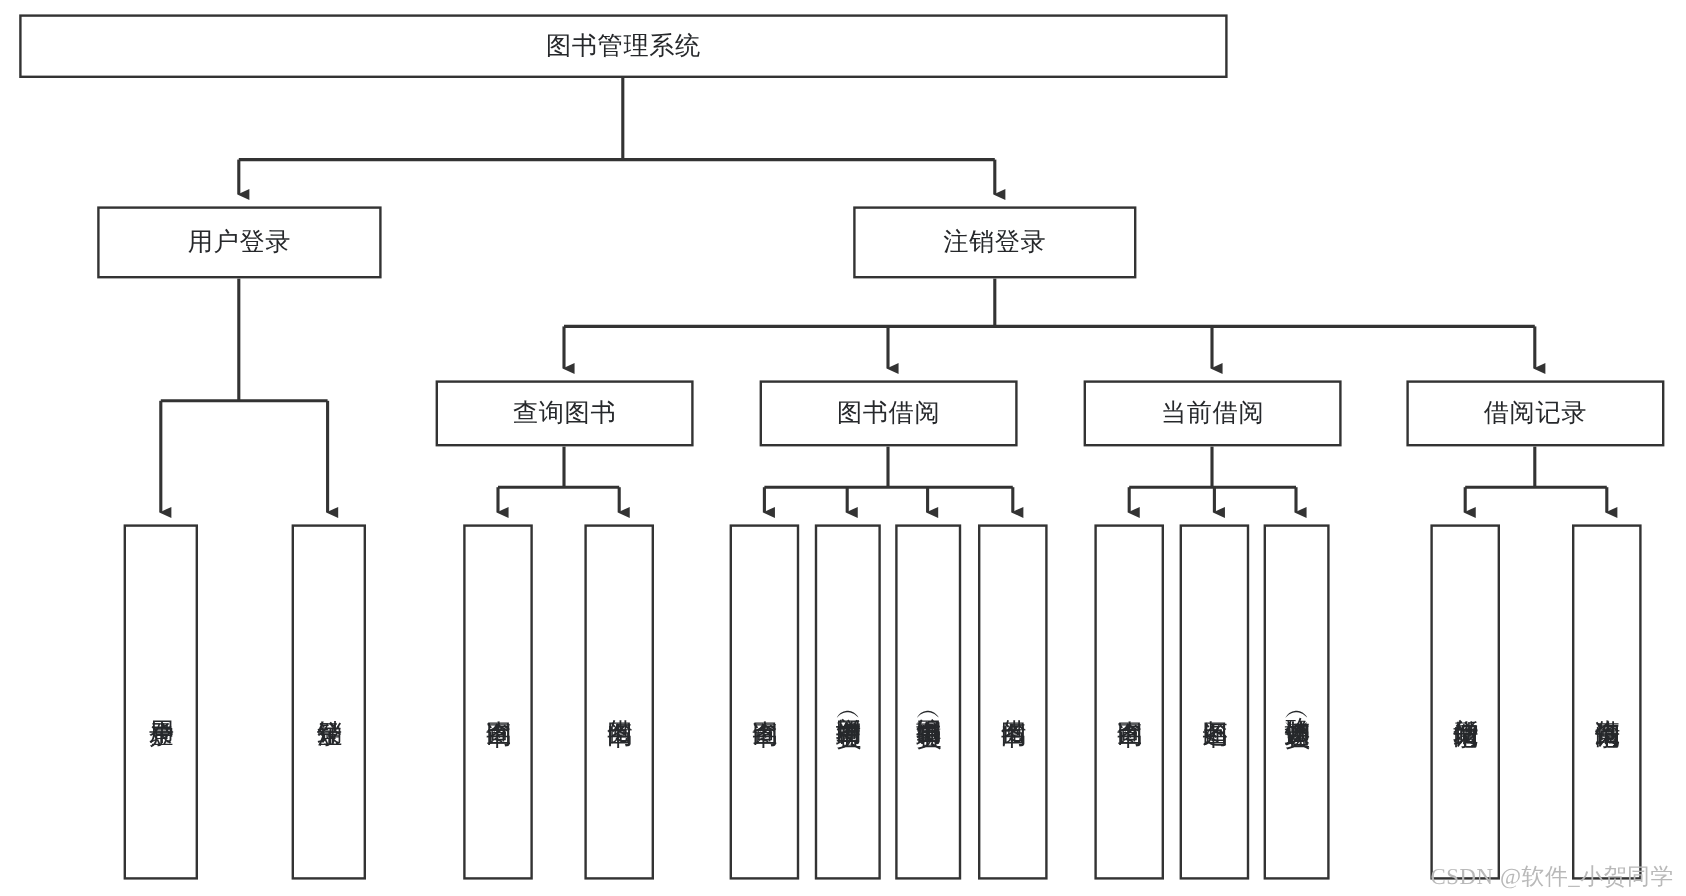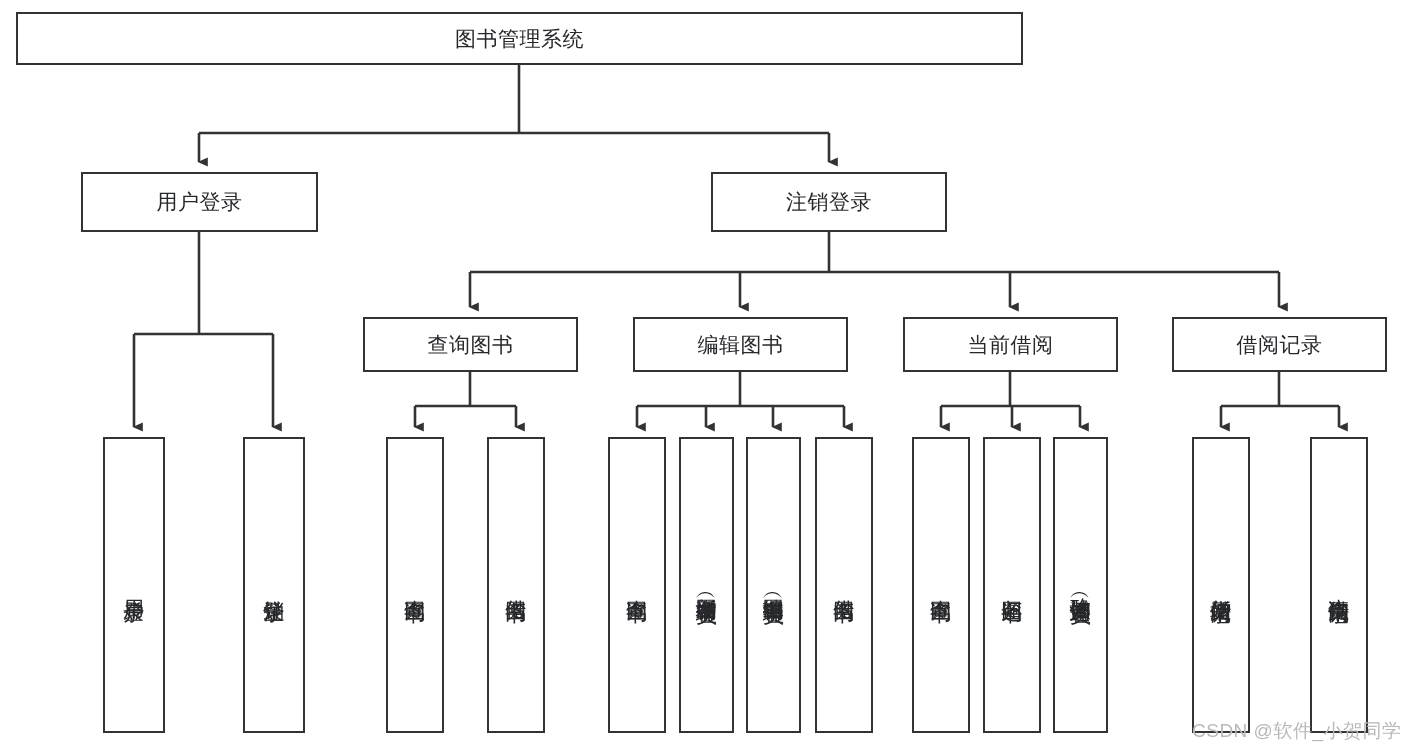--- a/index.html
+++ b/index.html
@@ -51,21 +51,21 @@
     letter-spacing: 1px;
     white-space: normal;
     max-height: 100%;
   }
   .watermark {
     position: absolute;
     color: #b9b9b9;
     font-size: 19px;
     white-space: nowrap;
     letter-spacing: 0.5px;
-    font-family: Liberation Sans, sans-serif;
+    font-family: Liberation Serif, serif;
   }
 </style>
 </head>
 <body>
 
 <div id="canvas">
 
   <svg id="diagram-svg" viewBox="0 0 1405 747">
     <defs>
       <marker id="arrowhead" markerWidth="11" markerHeight="11" refX="5.2" refY="9.2" orient="auto" markerUnits="userSpaceOnUse">
@@ -126,21 +126,21 @@
     <span class="node-label">用户登录</span>
   </div>
   <div class="node-box" style="left:711px; top:172px; width:236px; height:60px;">
     <span class="node-label">注销登录</span>
   </div>
 
   <div class="node-box" style="left:363px; top:317px; width:215px; height:55px;">
     <span class="node-label">查询图书</span>
   </div>
   <div class="node-box" style="left:633px; top:317px; width:215px; height:55px;">
-    <span class="node-label">编辑图书</span>
+    <span class="node-label">图书借阅</span>
   </div>
   <div class="node-box" style="left:903px; top:317px; width:215px; height:55px;">
     <span class="node-label">当前借阅</span>
   </div>
   <div class="node-box" style="left:1172px; top:317px; width:215px; height:55px;">
     <span class="node-label">借阅记录</span>
   </div>
 
   <div class="node-box vertical" style="left:103px; top:437px; width:62px; height:296px;">
     <span class="node-label">用户登录</span>

